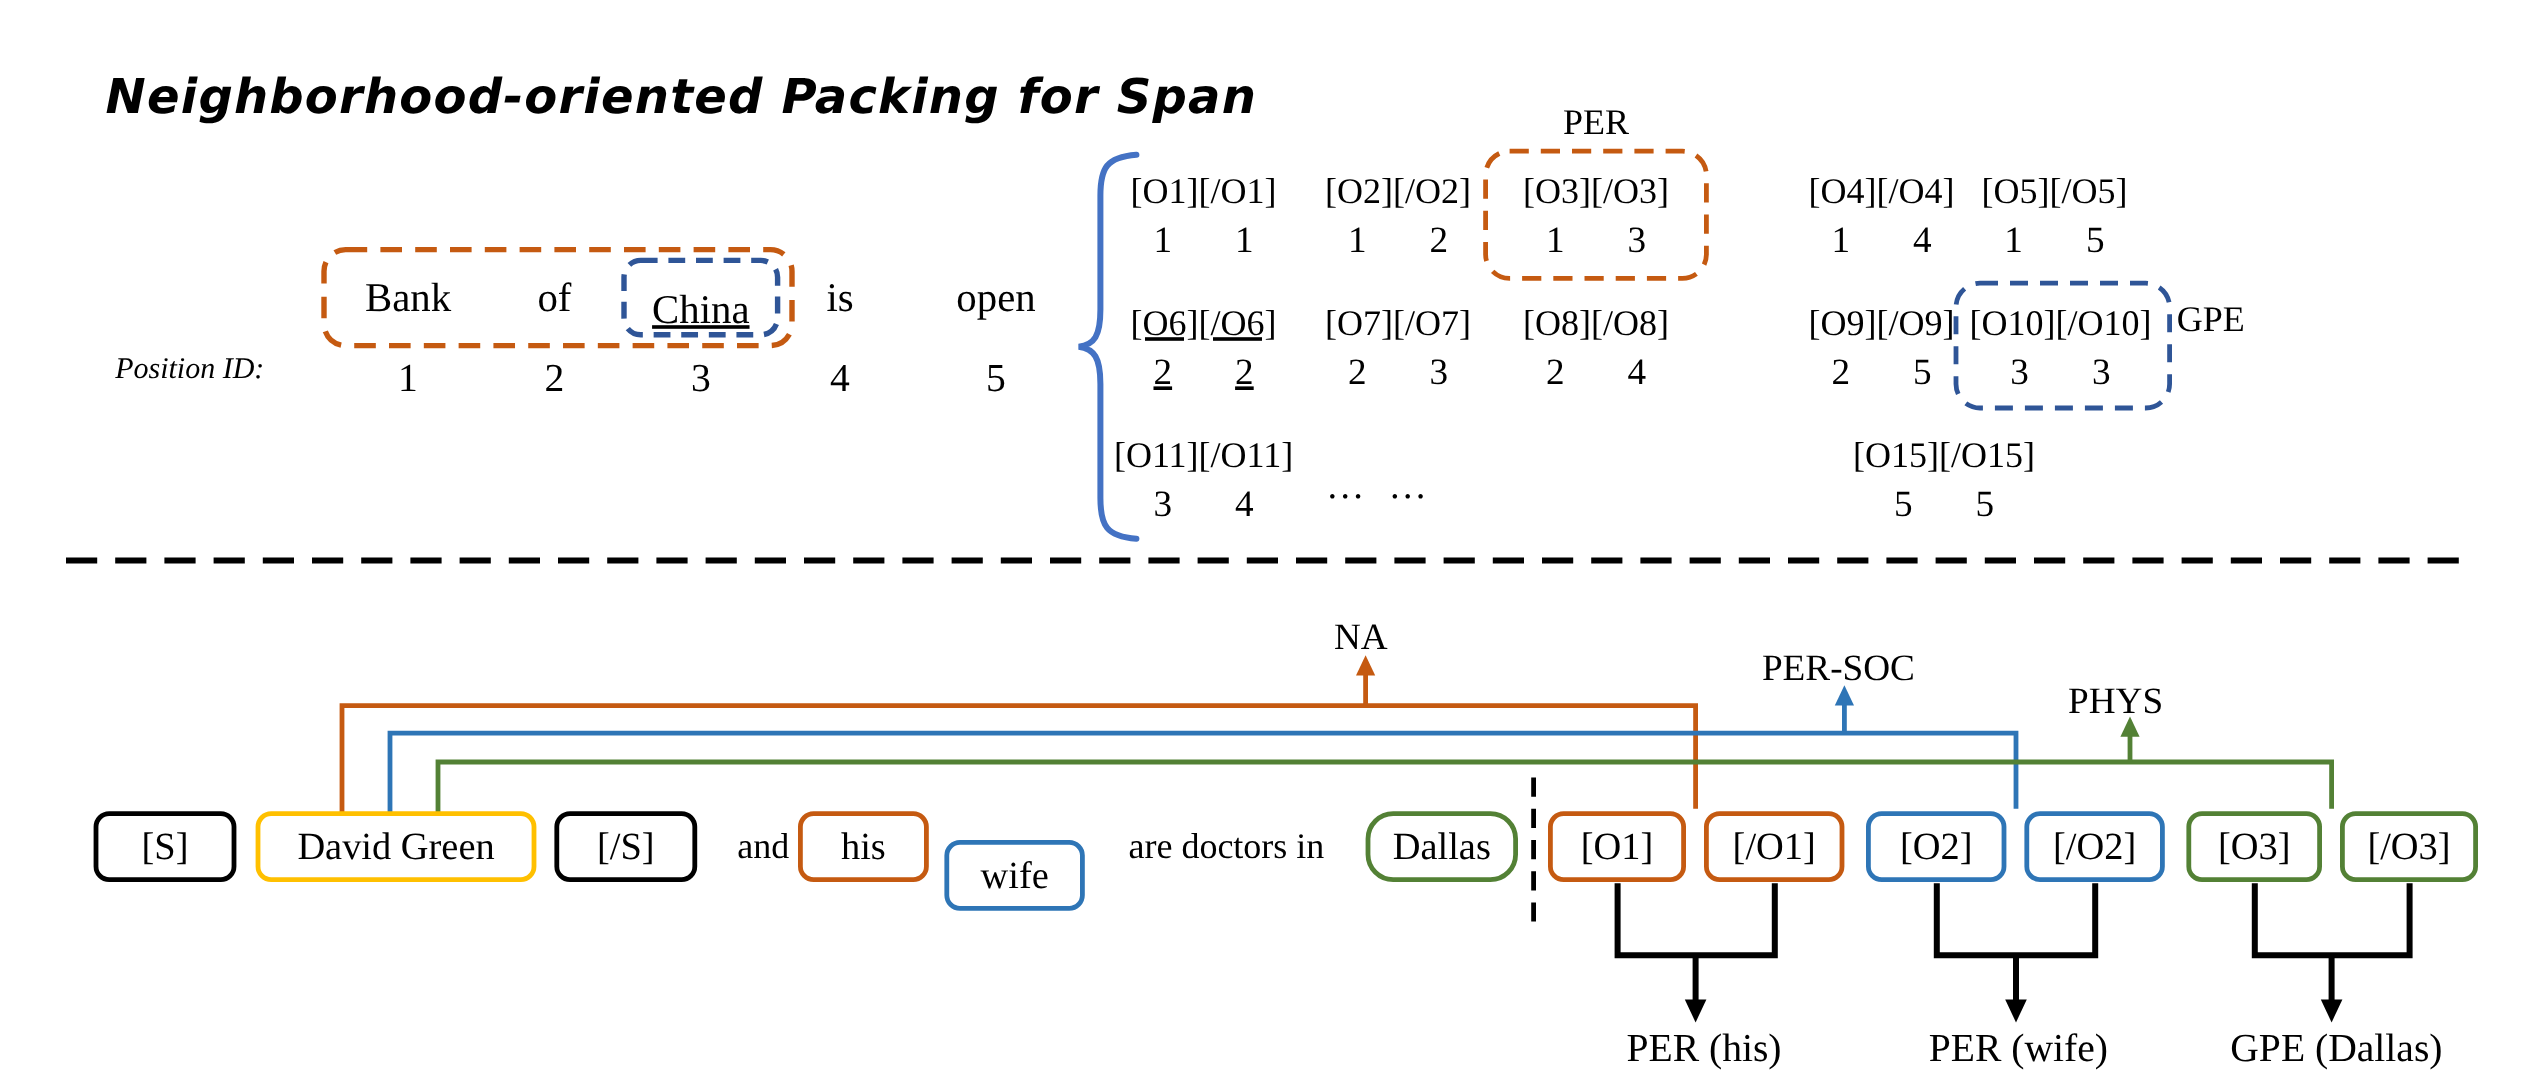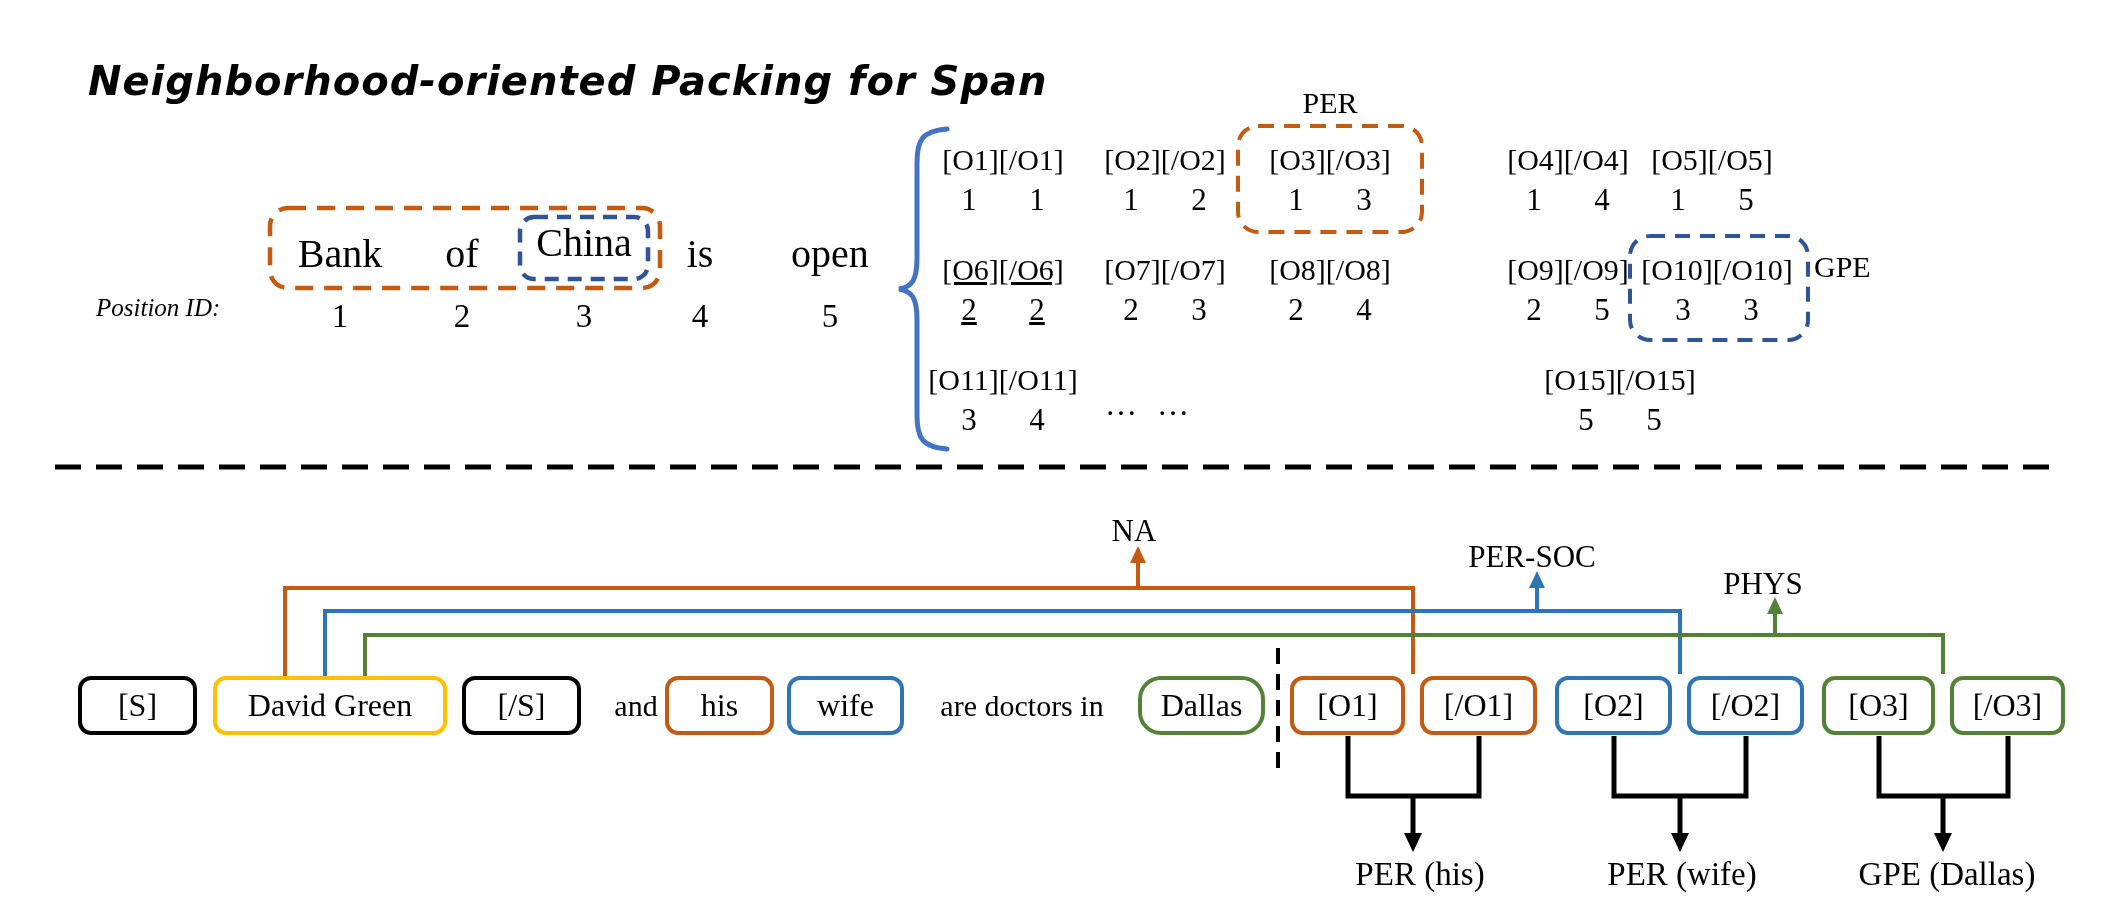--- a/index.html
+++ b/index.html
@@ -1,21 +1,21 @@
 <!DOCTYPE html>
 <html><head>
 <meta charset="utf-8">
 <style>
   html,body{margin:0;padding:0;background:#fff;}
   .canvas{position:relative;width:2108px;height:900px;background:#ffffff;overflow:hidden;
           font-family:"Liberation Serif", serif;color:#000;}
   svg.layer{position:absolute;left:0;top:0;width:2108px;height:900px;}
   .title{position:absolute;font-family:"DejaVu Sans", sans-serif;font-weight:bold;font-style:italic;
          font-size:40px;letter-spacing:1px;white-space:nowrap;}
-  .word{position:absolute;font-size:40px;transform:translateX(-50%);white-space:nowrap;text-align:right;}
+  .word{position:absolute;font-size:34px;transform:translateX(-50%);white-space:nowrap;text-align:right;}
   .posnum{position:absolute;font-size:33px;transform:translateX(-50%);}
   .poslabel{position:absolute;font-size:25px;font-style:italic;white-space:nowrap;}
   .cell{position:absolute;transform:translateX(-50%);text-align:center;}
   .cell .toks{font-size:30px;line-height:36px;white-space:nowrap;}
   .cell .nums{display:flex;justify-content:center;gap:44px;font-size:31px;line-height:36px;margin-top:4px;}
   .cell .nums span{display:inline-block;min-width:24px;}
   .glabel{position:absolute;font-size:30px;transform:translateX(-50%);white-space:nowrap;}
   .glabel.noshift{transform:none;}
   .dots{position:absolute;font-size:32px;transform:translateX(-50%);letter-spacing:6px;white-space:nowrap;}
   .tok{position:absolute;top:676px;height:51px;border:4.5px solid #000;border-radius:13px;
@@ -69,21 +69,21 @@
 
     <path d="M 1879 736 L 1879 796 L 2008 796 L 2008 736" fill="none" stroke="#000" stroke-width="5"></path>
     <line x1="1943" y1="796" x2="1943" y2="838" stroke="#000" stroke-width="5"></line>
     <polygon points="1943,852 1934,833 1952,833" fill="#000"></polygon>
   </svg>
 
   <div class="title" style="left:88px;top:58px;">Neighborhood-oriented Packing for Span</div>
 
   <div class="word" style="left:340px;top:230px;">Bank</div>
   <div class="word" style="left:462px;top:230px;">of</div>
-  <div class="word" style="left:584px;top:219px;">China</div>
+  <div class="word" style="left:584px;top:240px;text-decoration:underline;">China</div>
   <div class="word" style="left:700px;top:230px;">is</div>
   <div class="word" style="left:830px;top:230px;">open</div>
 
   <div class="poslabel" style="left:96px;top:294px;">Position ID:</div>
   <div class="posnum" style="left:340px;top:298px;">1</div>
   <div class="posnum" style="left:462px;top:298px;">2</div>
   <div class="posnum" style="left:584px;top:298px;">3</div>
   <div class="posnum" style="left:700px;top:298px;">4</div>
   <div class="posnum" style="left:830px;top:298px;">5</div>
 
@@ -181,21 +181,21 @@
 
   <div class="rel" style="left:1134px;top:513px;">NA</div>
   <div class="rel" style="left:1532px;top:539px;">PER-SOC</div>
   <div class="rel" style="left:1763px;top:566px;">PHYS</div>
 
   <div class="tok" style="left:78px;width:111px;">[S]</div>
   <div class="tok yellow" style="left:213px;width:226px;">David Green</div>
   <div class="tok" style="left:462px;width:111px;">[/S]</div>
   <div class="plain" style="left:636px;">and</div>
   <div class="tok orange" style="left:665px;width:101px;">his</div>
-  <div class="tok blue" style="left:787px;width:109px;">wife</div>
+  <div class="tok blue" style="left:787px;width:109px;margin-top:24px;">wife</div>
   <div class="plain" style="left:1022px;">are doctors in</div>
   <div class="tok green" style="left:1138px;width:119px;border-radius:23px;">Dallas</div>
   <div class="tok orange" style="left:1290px;width:107px;">[O1]</div>
   <div class="tok orange" style="left:1420px;width:109px;">[/O1]</div>
   <div class="tok blue" style="left:1555px;width:109px;">[O2]</div>
   <div class="tok blue" style="left:1687px;width:109px;">[/O2]</div>
   <div class="tok green" style="left:1822px;width:105px;">[O3]</div>
   <div class="tok green" style="left:1950px;width:107px;">[/O3]</div>
 
   <div class="pred" style="left:1420px;">PER (his)</div>

